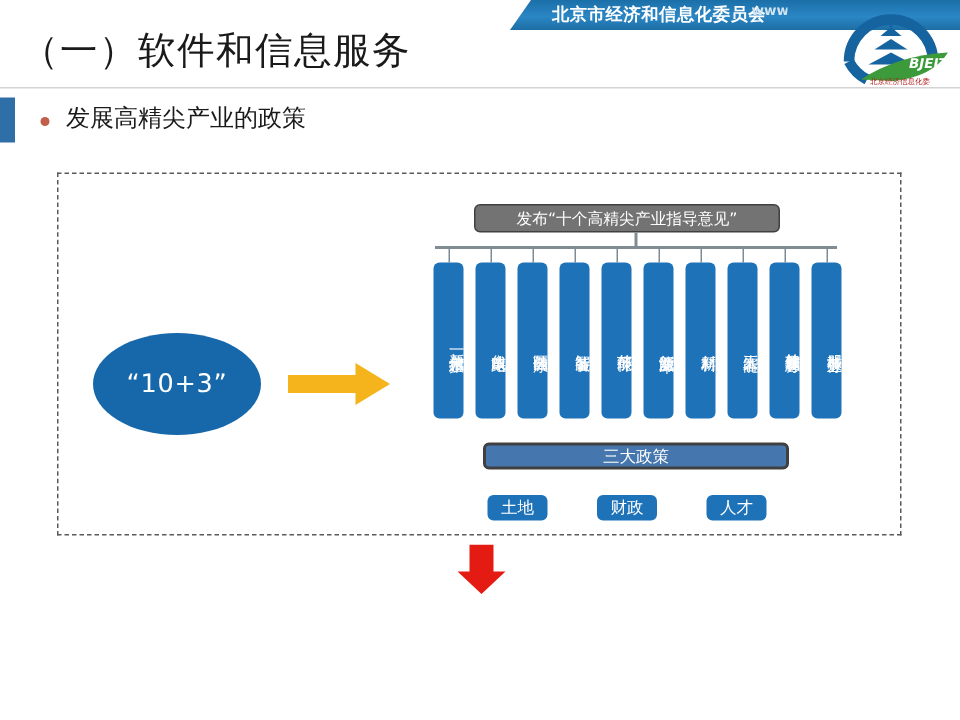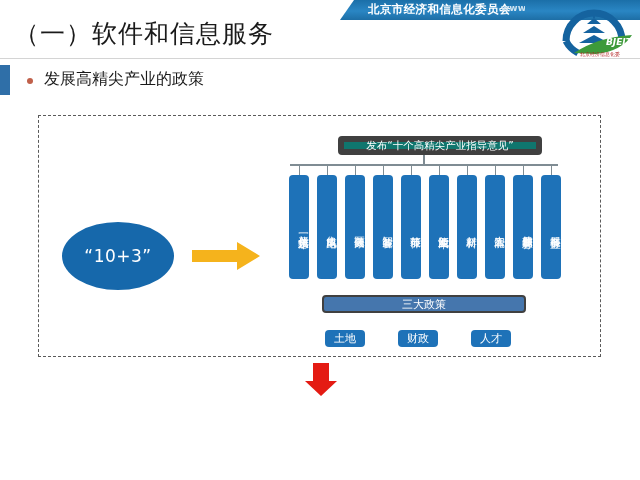--- a/index.html
+++ b/index.html
@@ -138,26 +138,26 @@
     position: absolute;
     left: 192px;
     top: 240px;
     width: 70px;
     height: 32px;
   }
 
   
   .pub-banner {
     position: absolute;
-    left: 338px;
+    left: 316px;
     top: 136px;
     width: 204px;
     height: 19px;
-    background: #0f766e;
-    border: 6px solid #404040;
+    background: #737373;
+    border: 1px solid #404040;
     border-radius: 4px;
     box-sizing: border-box;
     color: #ffffff;
     font-size: 10.5px;
     display: flex;
     align-items: center;
     justify-content: center;
     white-space: nowrap;
   }
 

